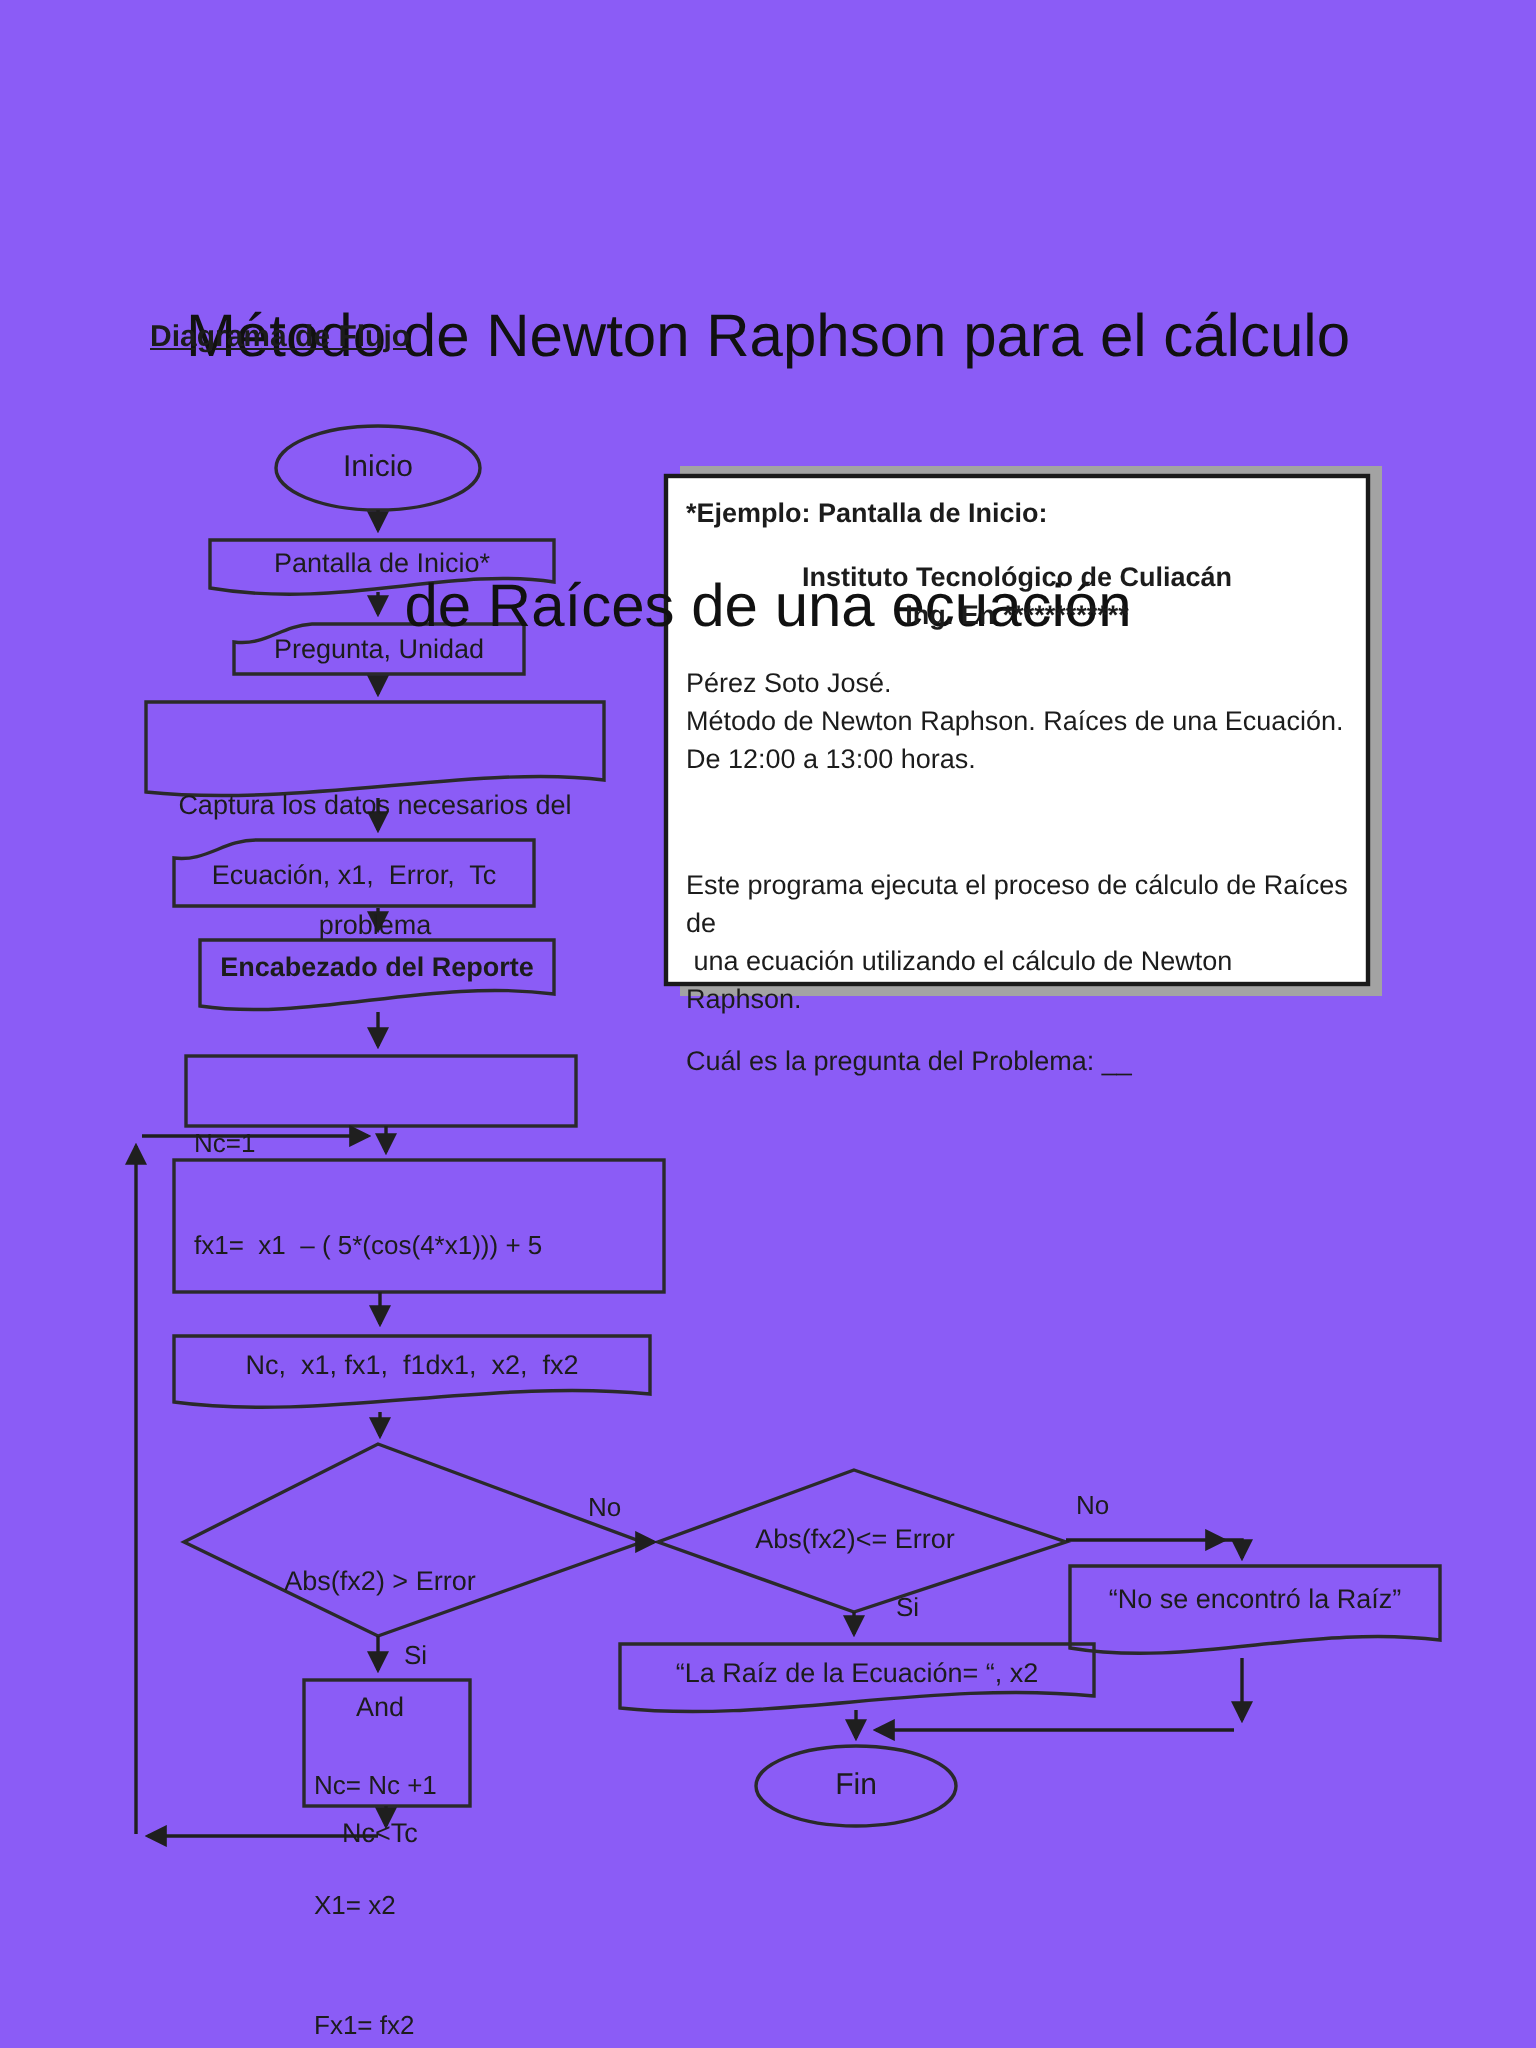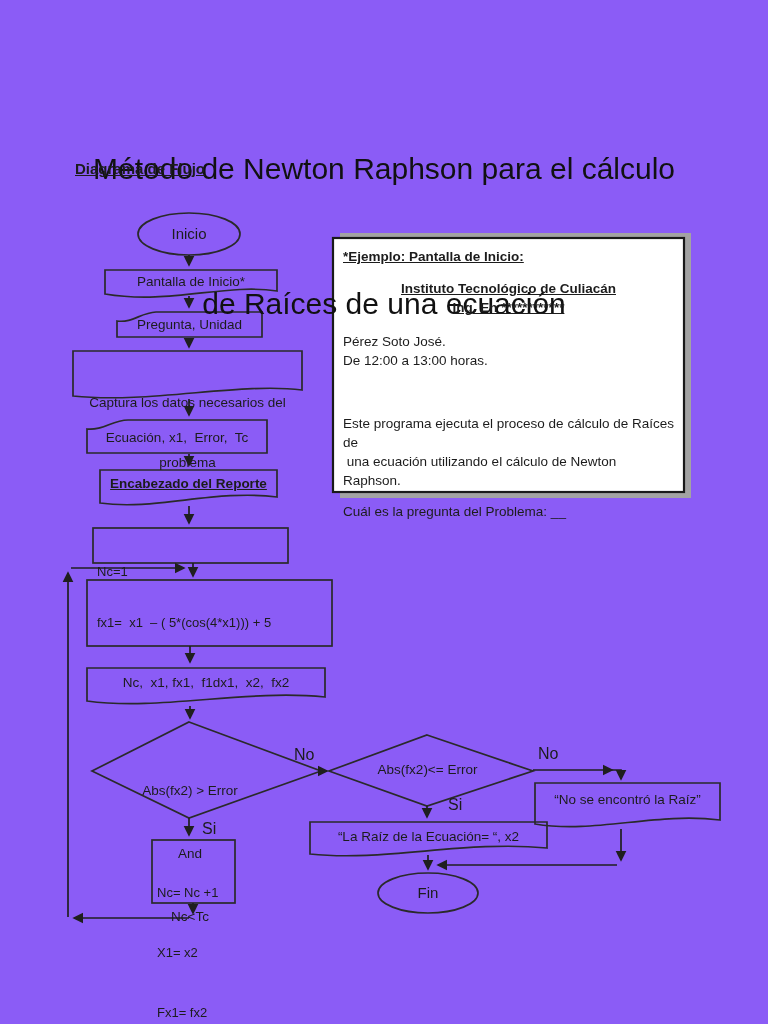--- a/index.html
+++ b/index.html
@@ -6,22 +6,22 @@
   #page{position:relative;width:768px;height:1024px;background:#8b5cf6;overflow:hidden;
         font-family:"Liberation Sans", sans-serif;color:#1c1c1c;}
   #chart-svg{position:absolute;left:0;top:0;}
   .txt{position:absolute;white-space:pre;}
   .title{left:0;top:56px;width:768px;text-align:center;font-size:30px;line-height:45px;color:#111;}
   .section-heading{left:75px;top:160px;font-size:15px;font-weight:bold;text-decoration:underline;}
   .node-label{position:absolute;display:flex;align-items:center;justify-content:center;
               text-align:center;font-size:13.5px;line-height:20px;white-space:pre;}
   .code{display:block;text-align:left;font-size:13px;}
   .code div{white-space:pre;}
-  .lbl{position:absolute;font-size:16px;}
-  .bold{font-weight:bold;text-decoration:underline;}
+  .lbl{position:absolute;font-size:13px;}
+  .bold{font-weight:bold;}
   #example-text{position:absolute;left:333px;top:238px;width:351px;height:254px;
                 font-size:13.5px;line-height:19px;}
   #example-text p{margin:0;padding:0 10px;white-space:pre-wrap;}
   .ctr{text-align:center;}
 </style>
 </head>
 <body>
 
 <div id="page">
 
@@ -145,19 +145,20 @@
   <div class="lbl" style="left:294px;top:746px;">No</div>
   <div class="lbl" style="left:538px;top:745px;">No</div>
   <div class="lbl" style="left:202px;top:820px;">Si</div>
   <div class="lbl" style="left:448px;top:796px;">Si</div>
 
   <div id="example-text">
     <p class="bold" style="margin-top:9px;">*Ejemplo: Pantalla de Inicio:</p>
     <p class="bold ctr" style="margin-top:13px;">Instituto Tecnológico de Culiacán</p>
     <p class="bold ctr">Ing. En ************</p>
     <p style="margin-top:15px;">Pérez Soto José.</p>
+    <p>Método de Newton Raphson. Raíces de una Ecuación.</p>
     <p>De 12:00 a 13:00 horas.</p>
     <p style="margin-top:44px;">Este programa ejecuta el proceso de cálculo de Raíces de</p>
     <p> una ecuación utilizando el cálculo de Newton Raphson.</p>
     <p style="margin-top:12px;">Cuál es la pregunta del Problema: __</p>
   </div>
 
 </div>
 
 </body></html>

